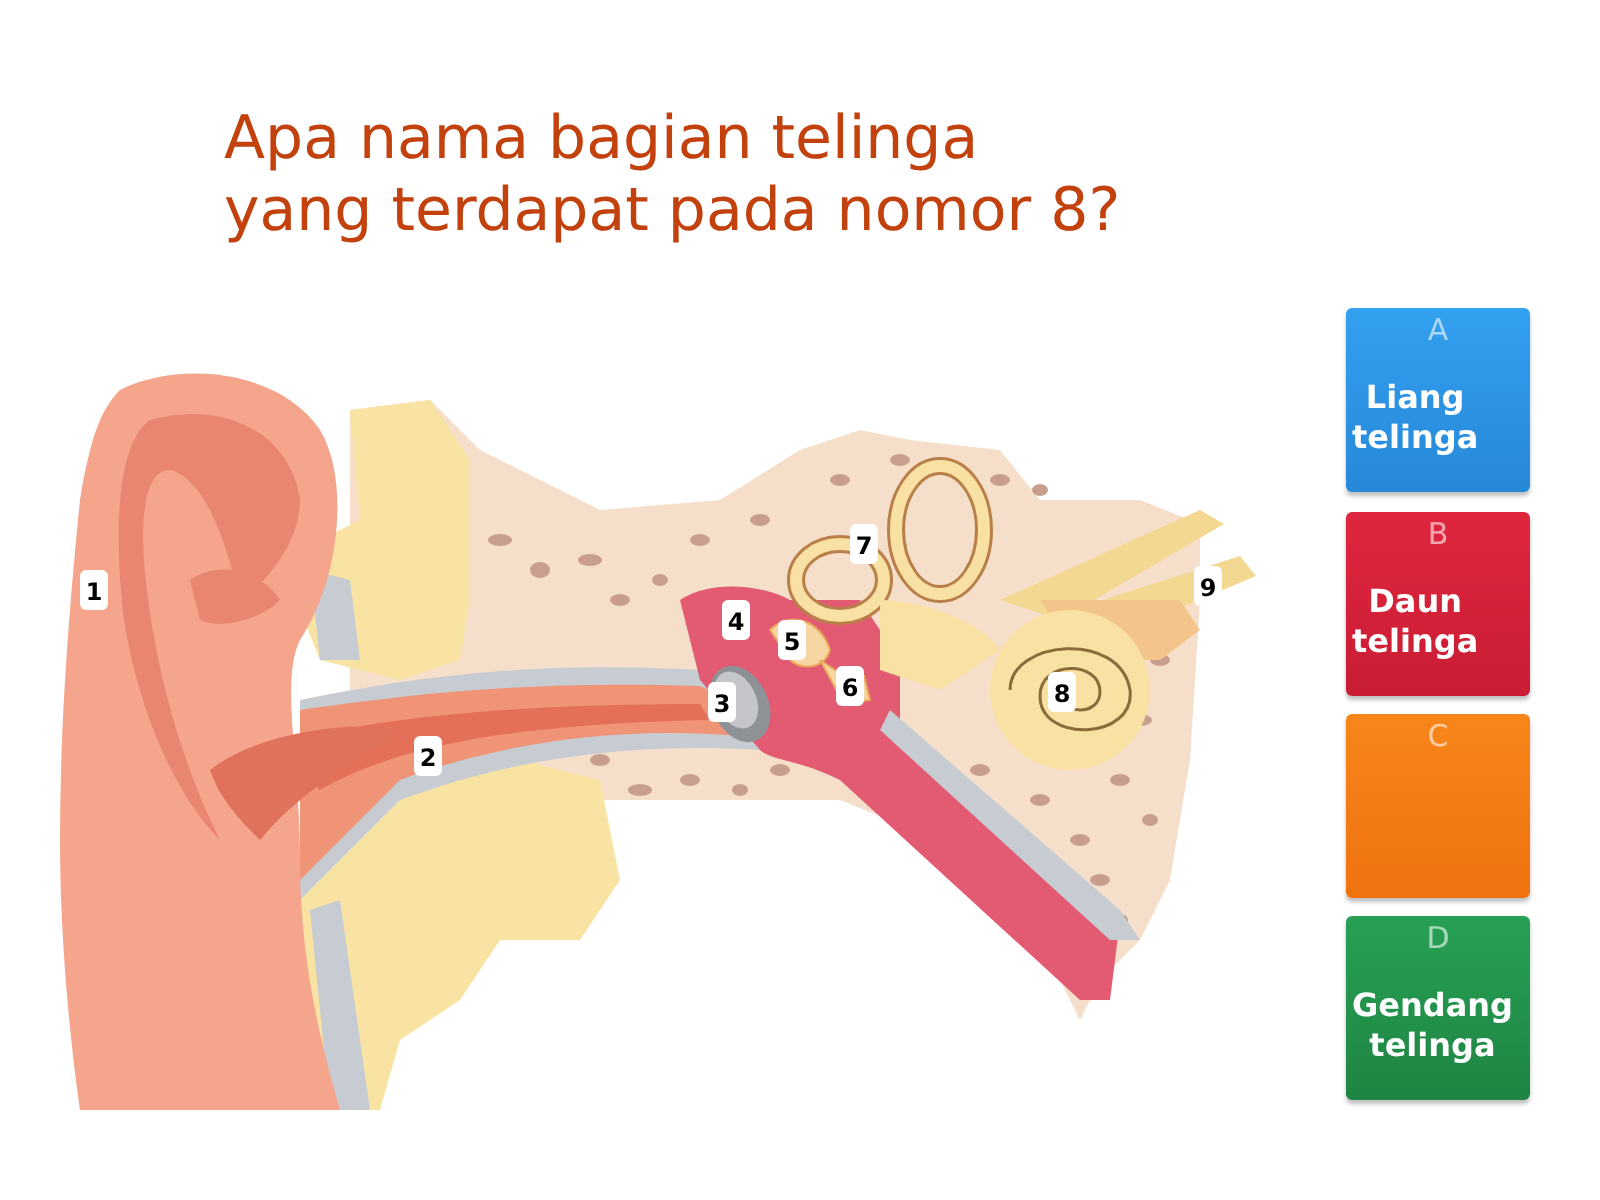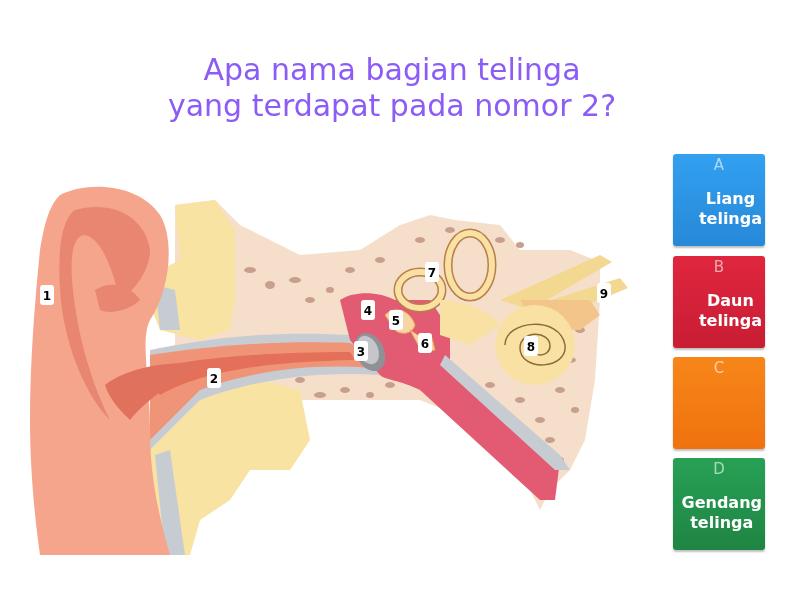--- a/index.html
+++ b/index.html
@@ -1,47 +1,47 @@
 <!DOCTYPE html>
 <html><head>
   <meta charset="utf-8">
   <style>
     html, body { margin:0; padding:0; }
     body {
       width:800px; height:600px; background:#ffffff; position:relative; overflow:hidden;
       font-family:"DejaVu Sans", sans-serif;
     }
     .question {
-      position:absolute; left:92px; top:52px; width:600px; text-align:center;
-      font-size:30px; line-height:36px; color:#8b5cf6; font-weight:normal;
+      position:absolute; left:112px; top:52px; width:600px; 
+      font-size:30px; line-height:36px; color:#c2410c; font-weight:normal;
     }
     .diagram { position:absolute; left:0; top:150px; width:660px; height:420px; }
     .answers { position:absolute; left:673px; top:154px; width:92px; }
     .ans {
       position:absolute; left:0; width:92px; height:92px; border-radius:3px;
       box-shadow:0 2px 2px rgba(0,0,0,0.25); color:#fff; text-align:center;
       cursor:pointer; box-sizing:border-box;
     }
     .ans .letter {
       position:absolute; top:2px; left:0; right:0; font-size:15px; line-height:18px;
       color:rgba(255,255,255,0.6);
     }
     .ans .label {
       position:absolute; top:22px; left:0; right:0; bottom:4px;
-      display:flex; align-items:center; justify-content:flex-end;
+      display:flex; align-items:center; justify-content:flex-start;
       font-weight:bold; font-size:16px; line-height:20px; padding:0 3px;
     }
     .lbl-num { font-family:"DejaVu Sans", sans-serif; font-weight:bold; font-size:12px; }
   </style>
 </head>
 <body>
 
 <div class="question">
   <div>Apa nama bagian telinga</div>
-  <div>yang terdapat pada nomor 2?</div>
+  <div>yang terdapat pada nomor 8?</div>
 </div>
 
 <div class="diagram">
   <svg width="660" height="420" viewBox="0 150 660 420" xmlns="http://www.w3.org/2000/svg">
 
     <path d="M175,205 L215,200 L240,225 L300,255 L360,250 L400,225 L430,215 L455,220 L500,225 L520,250 L570,250 L600,262 L600,300 L595,380 L585,440 L570,470 L550,490 L540,510 L520,470 L470,420 L420,400 L360,400 L300,400 L250,420 L230,430 L200,420 L175,380 Z" fill="#f6dfca"></path>
 
     <g fill="#c89f8f">
       <ellipse cx="215" cy="225" rx="4" ry="3"></ellipse>
         <ellipse cx="230" cy="250" rx="5" ry="3"></ellipse>

